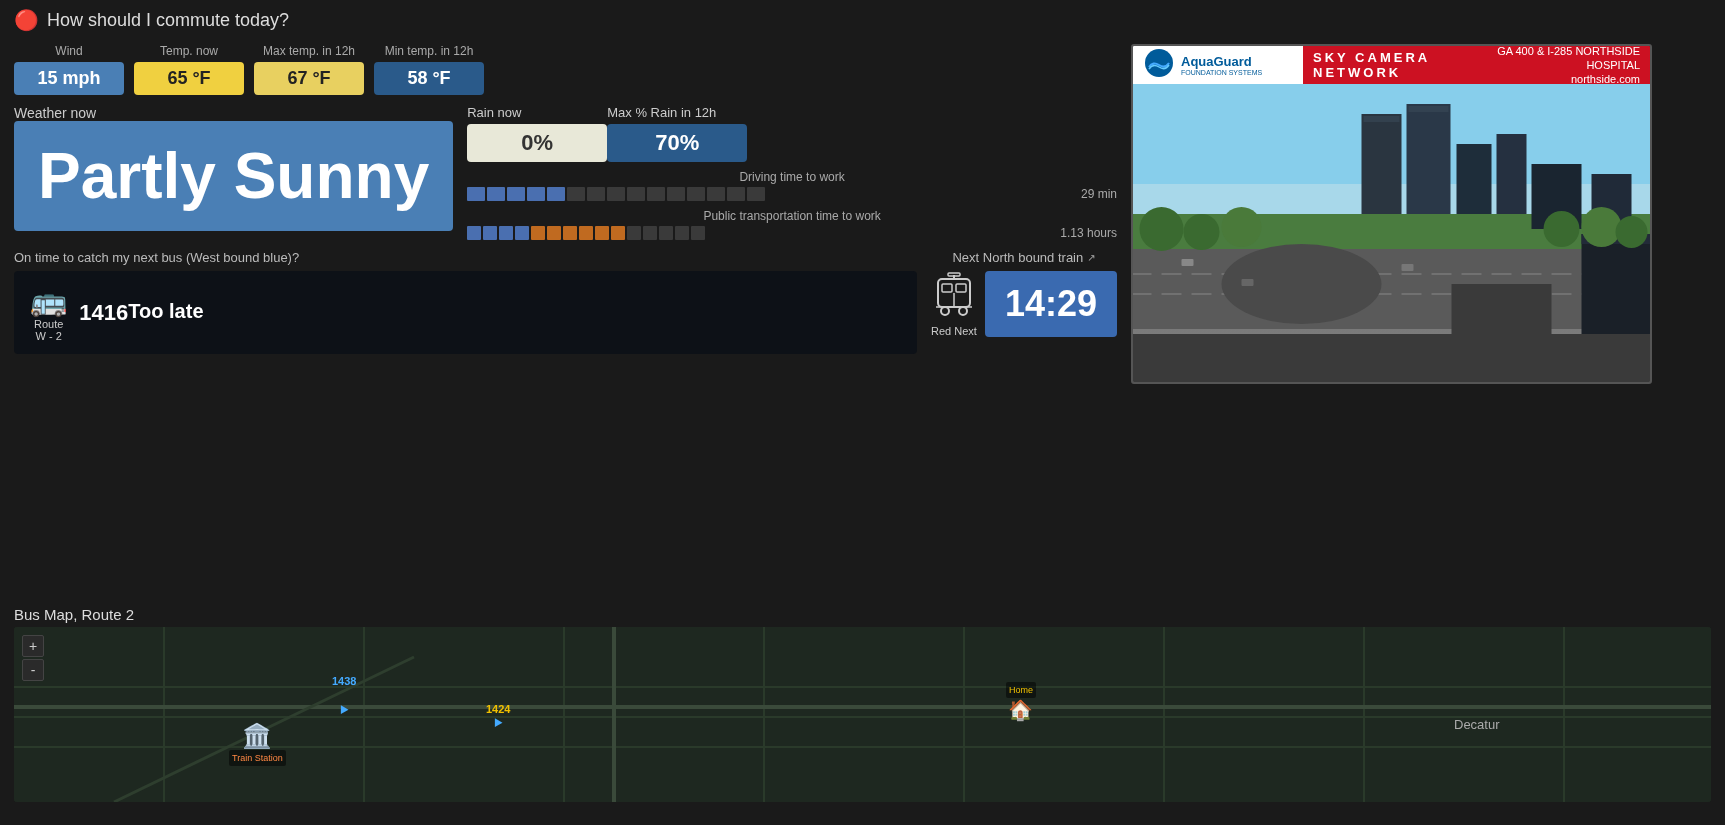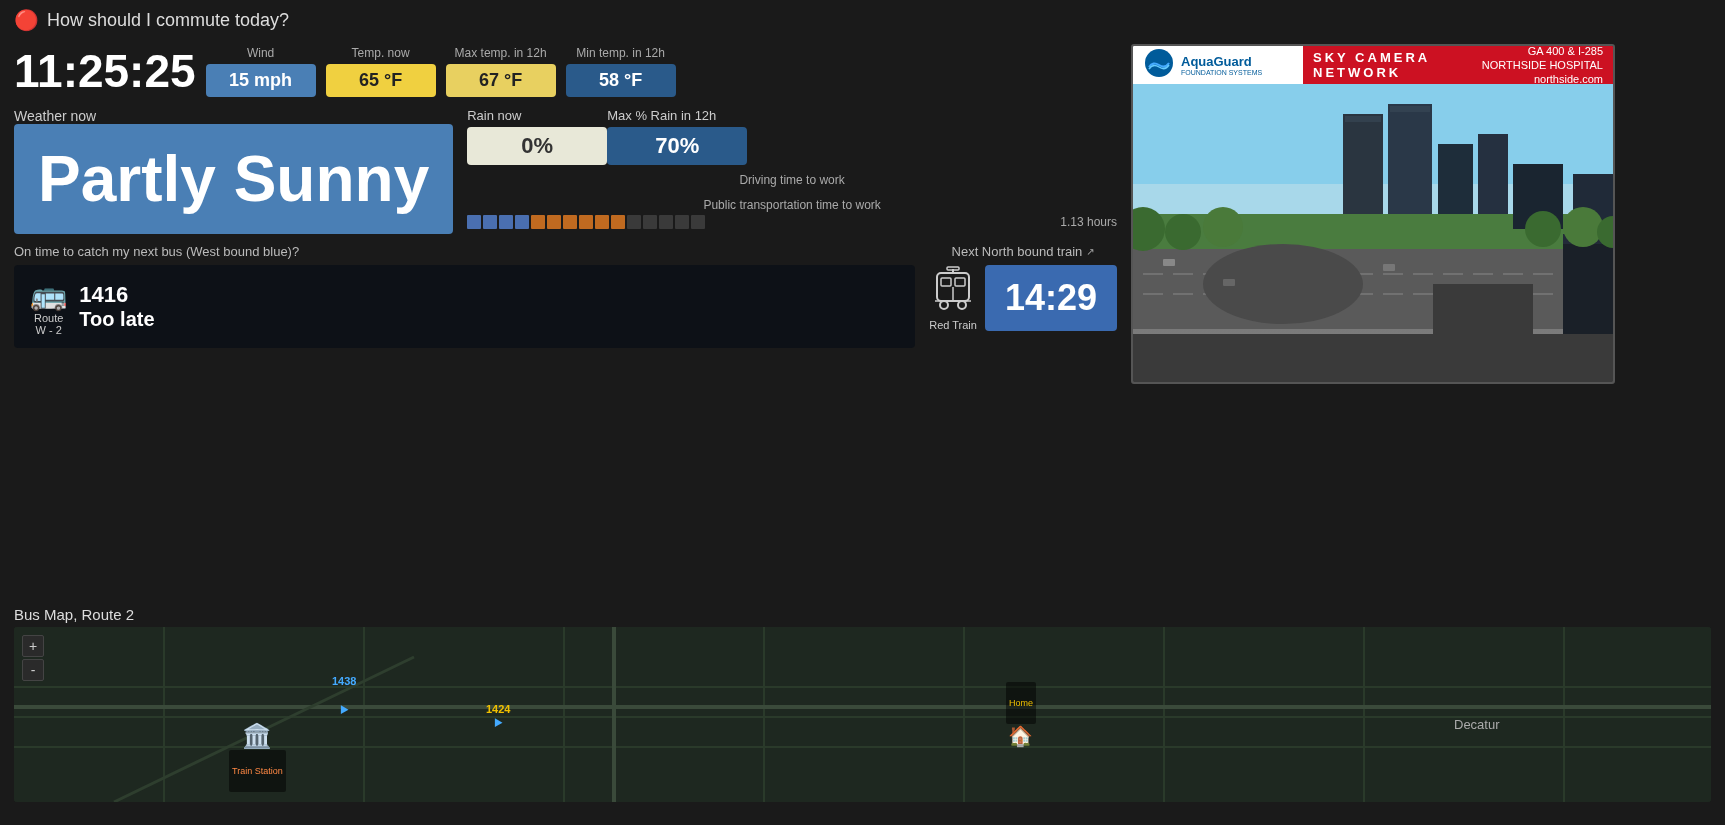--- a/index.html
+++ b/index.html
@@ -136,21 +136,21 @@
     .bus-icon {
       font-size: 30px;
     }
     .bus-route-text {
       font-size: 11px;
       color: #ccc;
       text-align: center;
     }
     .bus-status {
       display: flex;
-      flex-direction: column;
+      flex-direction: row;
     }
     .bus-number {
       font-size: 22px;
       font-weight: bold;
       color: #fff;
     }
     .bus-late {
       font-size: 20px;
       font-weight: bold;
       color: #fff;
@@ -202,21 +202,21 @@
       width: 580px;
       display: flex;
       flex-direction: column;
       gap: 4px;
     }
     .camera-label {
       font-size: 15px;
       color: #ddd;
     }
     .camera-frame {
-      width: 484px;
+      width: 521px;
       height: 340px;
       background: #333;
       border: 2px solid #555;
       border-radius: 3px;
       overflow: hidden;
       position: relative;
     }
     .camera-header-bar {
       display: flex;
       align-items: stretch;
@@ -313,21 +313,21 @@
       display: flex;
       flex-direction: column;
       align-items: center;
       font-size: 10px;
       color: #fff;
     }
     .marker-label {
       font-size: 9px;
       white-space: nowrap;
       background: rgba(0,0,0,0.5);
-      padding: 16px 3px;
+      padding: 3px 3px;
       border-radius: 2px;
     }
     .marker-number {
       font-size: 10px;
       color: #f0c000;
       font-weight: bold;
     }
 
     
     .stat-value.white-bg {
@@ -347,21 +347,20 @@
 <div class="header">
   <span style="font-size:20px;">🔴</span>
   <span class="header-title">How should I commute today?</span>
 </div>
 
 <div style="display:flex; flex-direction:row; padding: 4px 14px; gap:14px; height:560px;">
 
   <div class="left-panel">
 
     <div class="top-stats-row">
-      <div class="clock">11:25:25</div>
 
       <div class="stat-box">
         <span class="stat-label">Wind</span>
         <div class="stat-value blue-bg">15 mph</div>
       </div>
 
       <div class="stat-box">
         <span class="stat-label">Temp. now</span>
         <div class="stat-value yellow-bg">65 °F</div>
       </div>
@@ -392,20 +391,42 @@
             <div class="stat-value white-bg" style="min-width:140px; font-size:22px;">0%</div>
           </div>
           <div>
             <div class="rain-label" style="font-size:13px;color:#ccc;margin-bottom:4px;">Max % Rain in 12h</div>
             <div class="stat-value dark-blue-bg" style="min-width:140px; font-size:22px;">70%</div>
           </div>
         </div>
 
         <div>
           <div style="font-size:12px;color:#aaa;text-align:center;margin-bottom:3px;">Driving time to work</div>
+          <div style="display:flex;align-items:center;gap:6px;">
+            <div style="display:flex;gap:2px;flex:1;">
+
+              <div class="bar-seg" style="width:18px;background:#4a6fb0;"></div>
+              <div class="bar-seg" style="width:18px;background:#4a6fb0;"></div>
+              <div class="bar-seg" style="width:18px;background:#4a6fb0;"></div>
+              <div class="bar-seg" style="width:18px;background:#4a6fb0;"></div>
+              <div class="bar-seg" style="width:18px;background:#4a6fb0;"></div>
+
+              <div class="bar-seg" style="width:18px;background:#3a3a3a;"></div>
+              <div class="bar-seg" style="width:18px;background:#3a3a3a;"></div>
+              <div class="bar-seg" style="width:18px;background:#3a3a3a;"></div>
+              <div class="bar-seg" style="width:18px;background:#3a3a3a;"></div>
+              <div class="bar-seg" style="width:18px;background:#3a3a3a;"></div>
+              <div class="bar-seg" style="width:18px;background:#3a3a3a;"></div>
+              <div class="bar-seg" style="width:18px;background:#3a3a3a;"></div>
+              <div class="bar-seg" style="width:18px;background:#3a3a3a;"></div>
+              <div class="bar-seg" style="width:18px;background:#3a3a3a;"></div>
+              <div class="bar-seg" style="width:18px;background:#3a3a3a;"></div>
+            </div>
+            <span class="bar-time" style="font-size:12px;color:#aaa;min-width:55px;text-align:right;">29 min</span>
+          </div>
         </div>
 
         <div>
           <div style="font-size:12px;color:#aaa;text-align:center;margin-bottom:3px;">Public transportation time to work</div>
           <div style="display:flex;align-items:center;gap:6px;">
             <div style="display:flex;gap:2px;flex:1;">
 
               <div class="bar-seg" style="width:14px;background:#4a6fb0;"></div>
               <div class="bar-seg" style="width:14px;background:#4a6fb0;"></div>
               <div class="bar-seg" style="width:14px;background:#4a6fb0;"></div>
@@ -465,21 +486,21 @@
               <line x1="22" y1="22" x2="22" y2="36" stroke="#ccc" stroke-width="1.5"></line>
 
               <circle cx="13" cy="40" r="4" fill="none" stroke="#ccc" stroke-width="2"></circle>
               <circle cx="31" cy="40" r="4" fill="none" stroke="#ccc" stroke-width="2"></circle>
 
               <line x1="22" y1="4" x2="22" y2="8" stroke="#ccc" stroke-width="2"></line>
               <rect x="16" y="2" width="12" height="3" rx="1" fill="none" stroke="#ccc" stroke-width="1.5"></rect>
 
               <line x1="4" y1="36" x2="40" y2="36" stroke="#ccc" stroke-width="1.5"></line>
             </svg>
-            <span style="font-size:11px;color:#ccc;">Red Train</span>
+            <span style="font-size:11px;color:#ccc;">Red Next</span>
           </div>
           <div class="train-time-box">14:29</div>
         </div>
       </div>
 
     </div>
 
   </div>
 
   <div class="right-panel">

